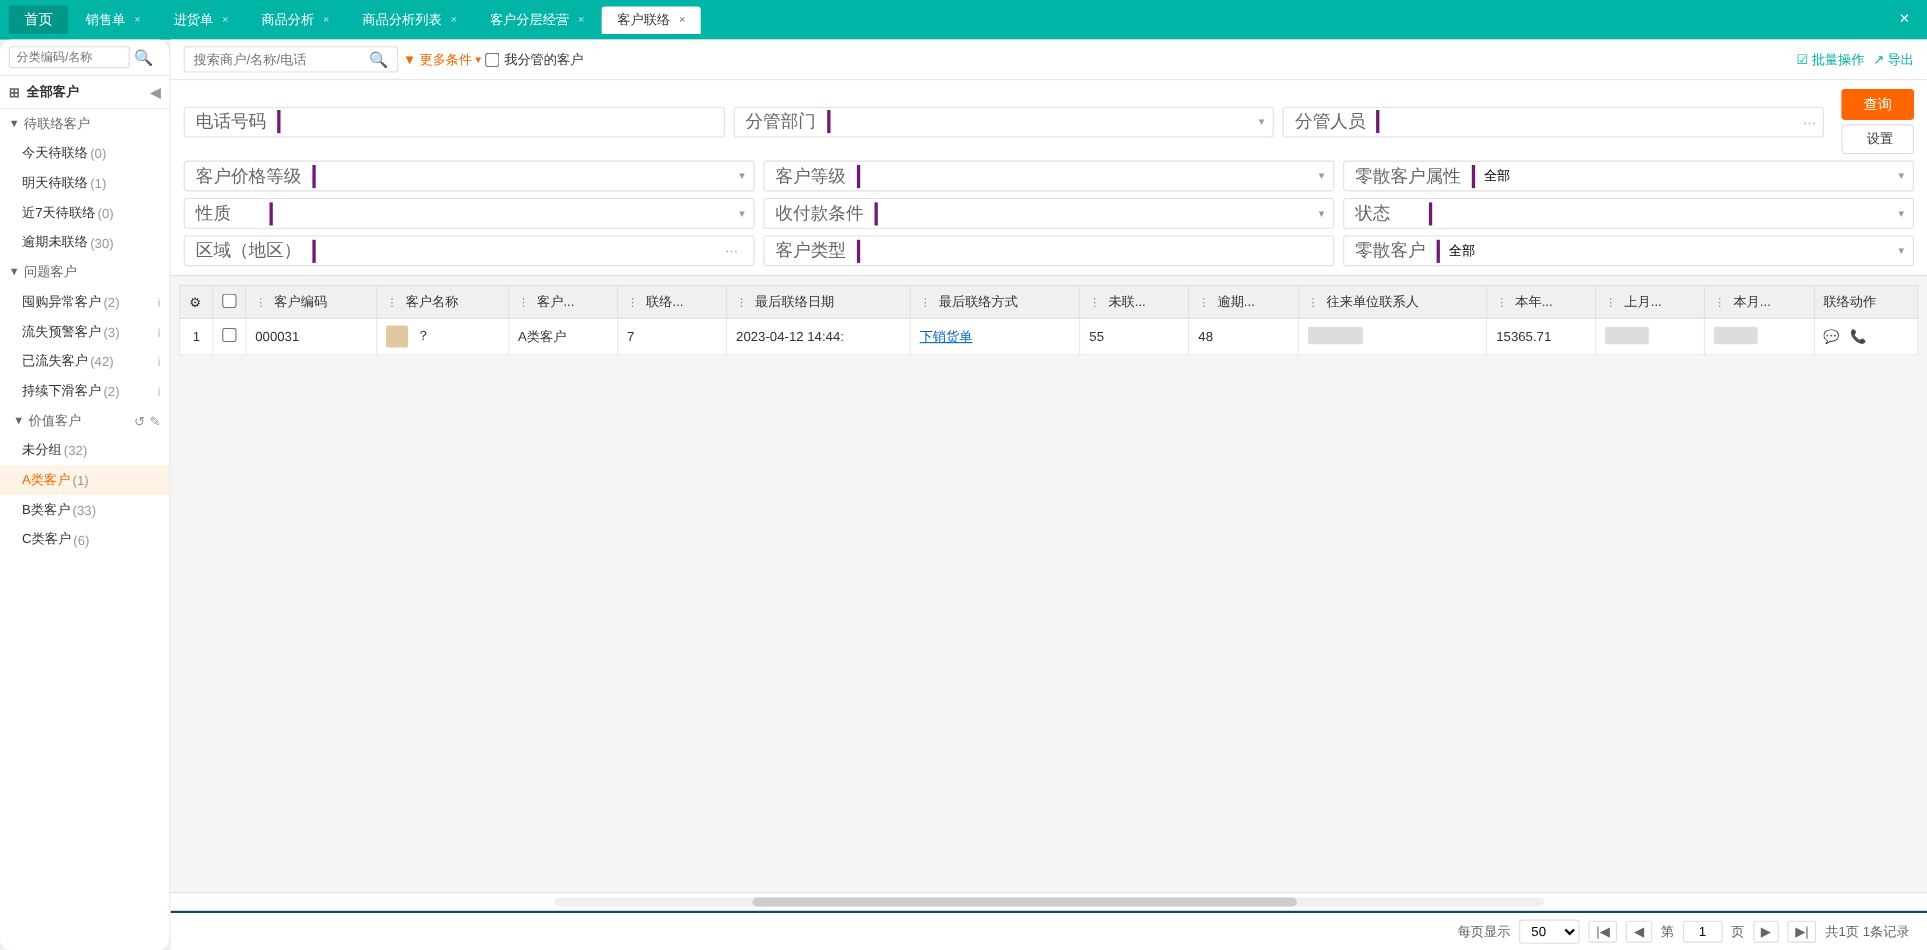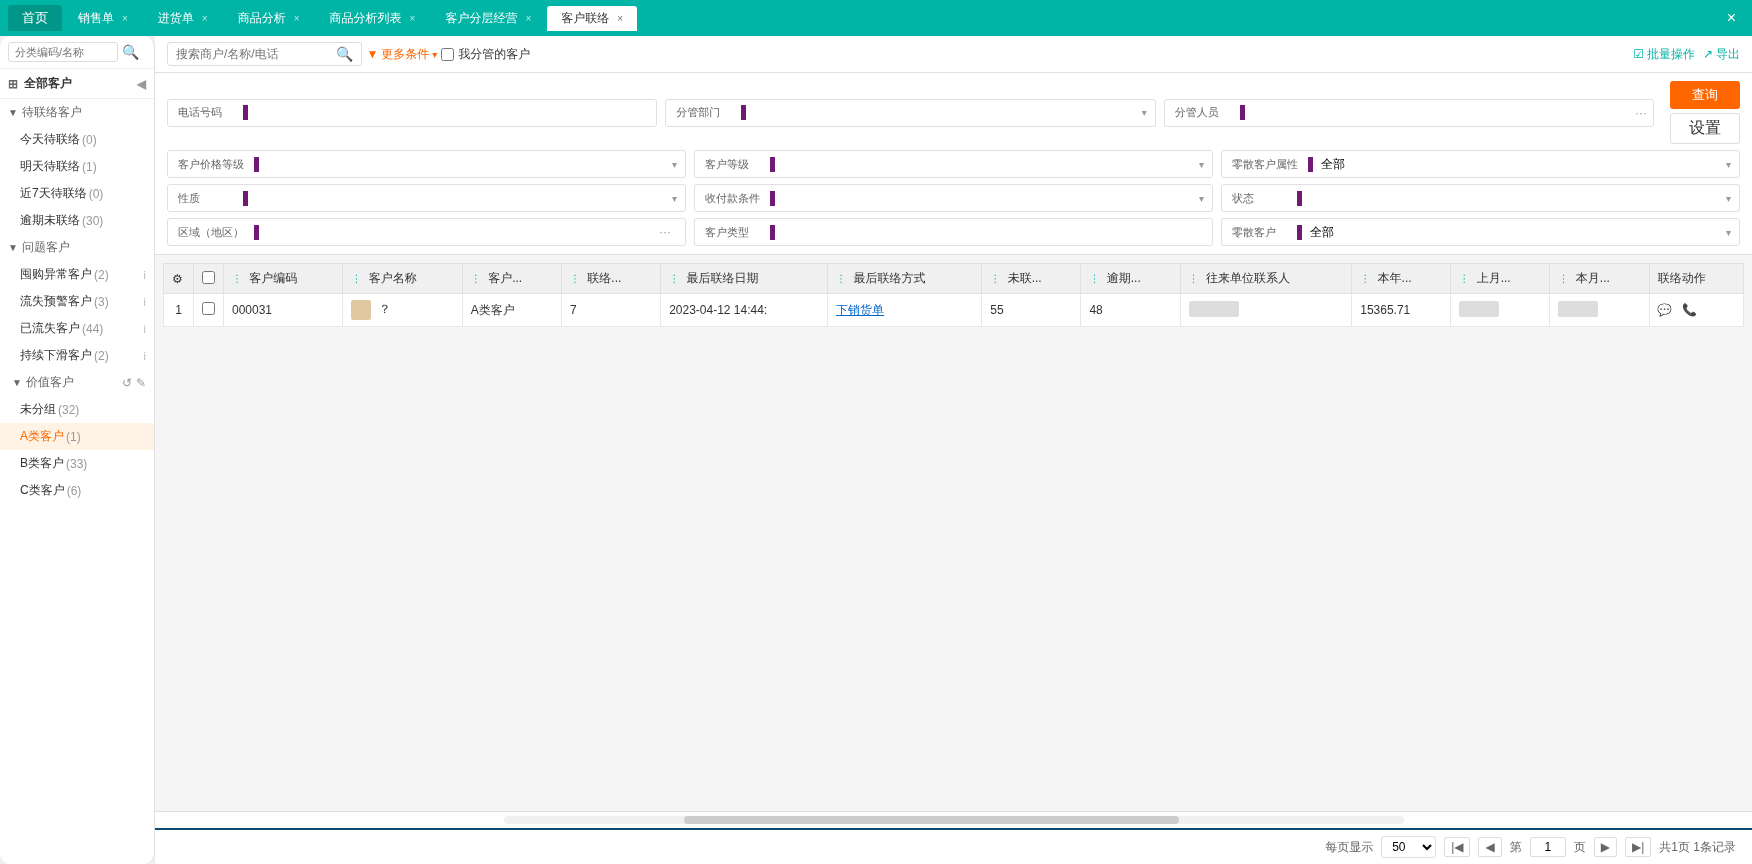--- a/index.html
+++ b/index.html
@@ -102,43 +102,43 @@
       display: flex; align-items: center; margin-bottom: 6px; gap: 0;
     }
     .filter-row:last-child { margin-bottom: 0; }
     .filter-field {
       display: flex; align-items: center; flex: 1;
       border: 1px solid #e0e0e0; border-radius: 3px;
       margin-right: 8px; background: #fff; min-height: 28px;
     }
     .filter-field:last-child { margin-right: 0; }
     .filter-label {
-      color: #666; padding: 0 10px; font-size: 11px;
-      white-space: nowrap; border-right: 5px solid #701a75;
+      color: #666; padding: 0 10px; font-size: 16px;
+      white-space: nowrap; border-right: 3px solid #701a75;
       height: 100%; display: flex; align-items: center; min-width: 80px;
     }
     .filter-input {
       flex: 1; border: none; outline: none; padding: 0 8px;
       font-size: 12px; background: transparent;
     }
     .filter-select {
       flex: 1; display: flex; align-items: center; padding: 0 8px;
       cursor: pointer; justify-content: space-between;
     }
     .filter-select .arrow { color: #999; font-size: 10px; }
     .filter-dots { color: #999; padding: 0 6px; cursor: pointer; }
 
     .action-btns { display: flex; flex-direction: column; gap: 4px; margin-left: 8px; border-radius: 25px; }
     .btn-query {
       background: #f60; color: #fff; border: none; border-radius: 3px;
       padding: 5px 20px; cursor: pointer; font-size: 13px;
     }
     .btn-settings {
       background: #fff; color: #333; border: 1px solid #ddd; border-radius: 3px;
-      padding: 4px 18px; cursor: pointer; font-size: 16px; text-align: right;
+      padding: 4px 18px; cursor: pointer; font-size: 12px; text-align: right;
     }
 
     
     .table-container { flex: 1; overflow: auto; padding: 8px; }
     .data-table { width: 100%; border-collapse: collapse; background: #fff; }
     .data-table th {
       background: #f0f0f0; border: 1px solid #e0e0e0;
       padding: 6px 8px; text-align: left; color: #333;
       font-weight: normal; font-size: 12px; white-space: nowrap;
     }
@@ -261,21 +261,21 @@
         <span class="count">(2)</span>
         <span class="info-icon">ℹ</span>
       </div>
       <div class="sidebar-item">
         <span>流失预警客户</span>
         <span class="count">(3)</span>
         <span class="info-icon">ℹ</span>
       </div>
       <div class="sidebar-item">
         <span>已流失客户</span>
-        <span class="count">(44)</span>
+        <span class="count">(42)</span>
         <span class="info-icon">ℹ</span>
       </div>
       <div class="sidebar-item">
         <span>持续下滑客户</span>
         <span class="count">(2)</span>
         <span class="info-icon">ℹ</span>
       </div>
     </div>
 
     <div class="sidebar-group">

